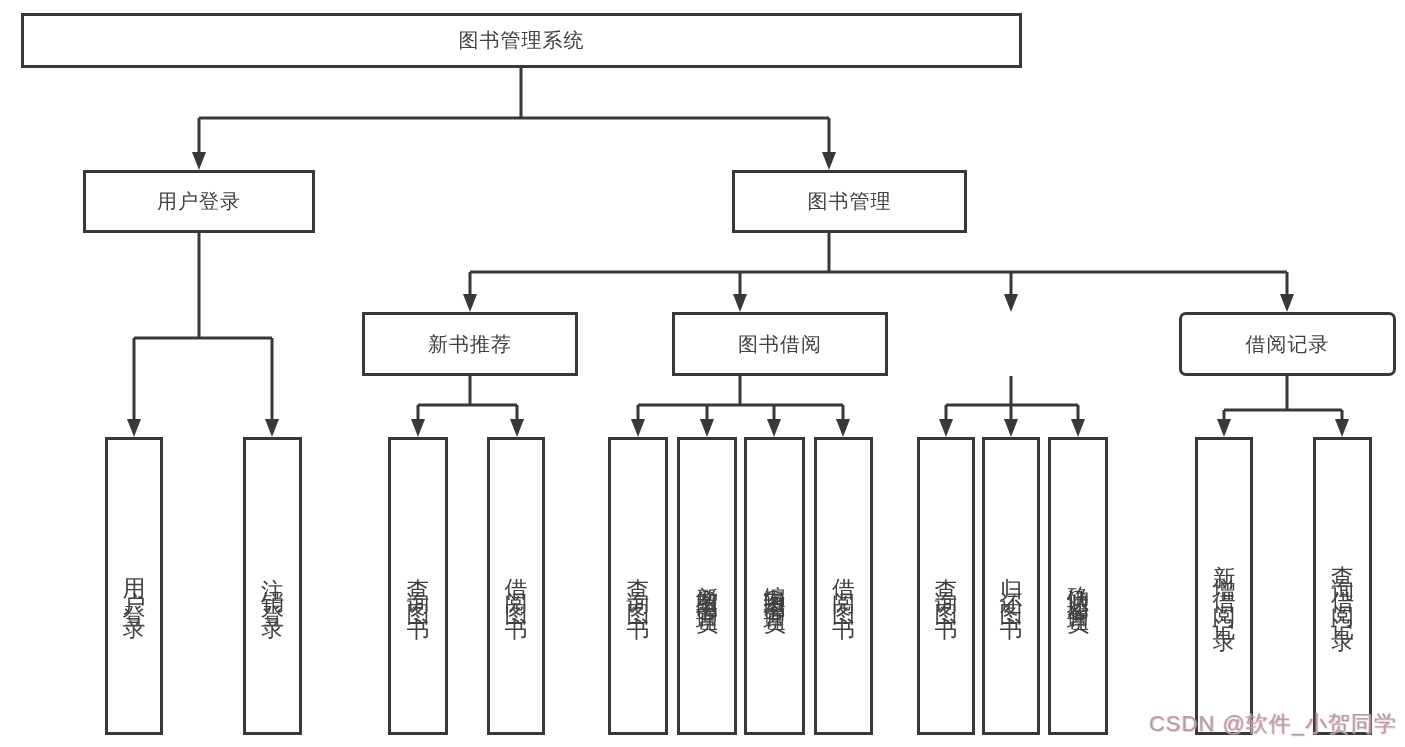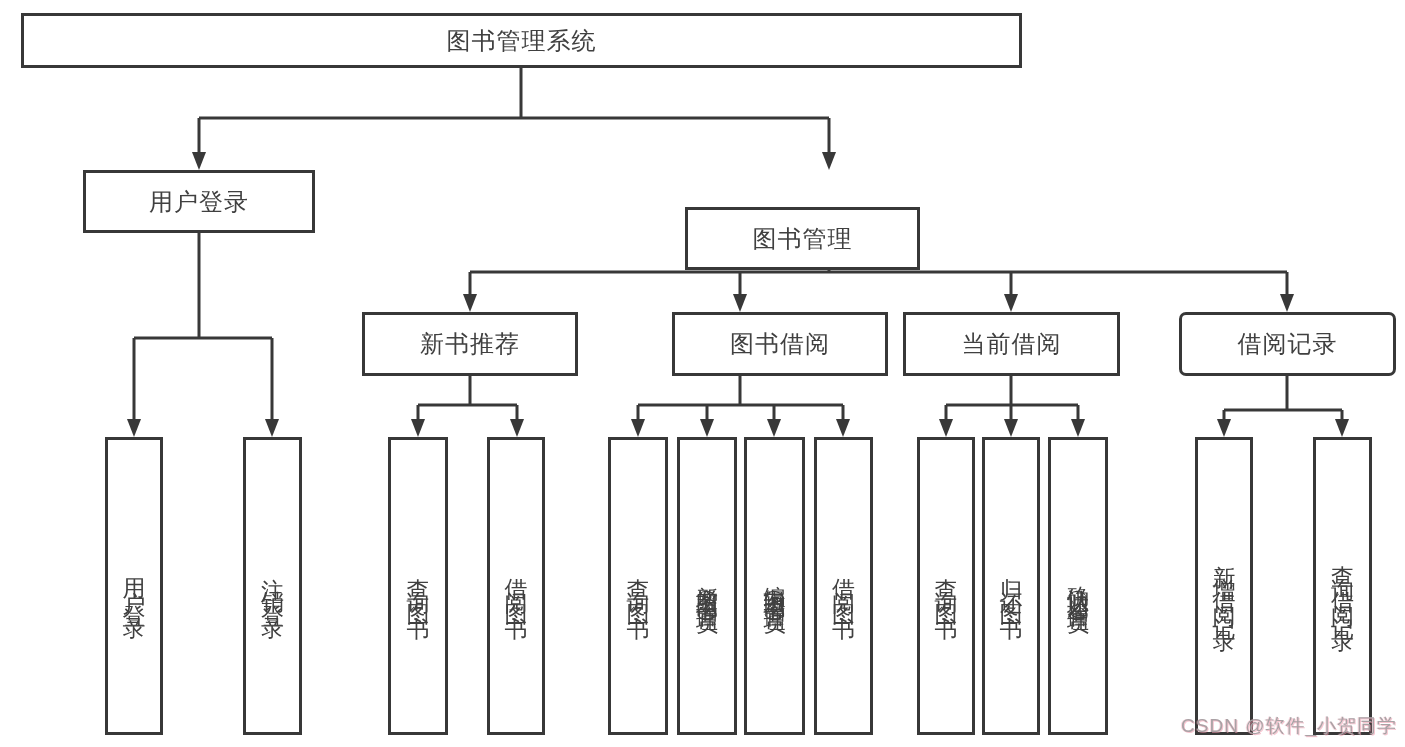--- a/index.html
+++ b/index.html
@@ -12,35 +12,35 @@
   }
   .wires{position:absolute;left:0;top:0;width:1405px;height:747px;}
   .node{
     position:absolute;
     box-sizing:border-box;
     border:3px solid #383838;
     background:#ffffff;
     display:flex;align-items:center;justify-content:center;
     color:#404040;
   }
-  .hlabel{font-size:24px;letter-spacing:1px;white-space:nowrap;}
+  .hlabel{font-size:20px;letter-spacing:1px;white-space:nowrap;}
   .vtext{
     writing-mode:vertical-rl;
     text-orientation:mixed;
     font-size:23px;
     letter-spacing:13px;
     line-height:1;
     white-space:nowrap;
   }
   .vtext.long{letter-spacing:4px;font-size:22px;}
   
   .n-root{left:21px;top:13px;width:1001px;height:55px;}
   
   .n-user-login{left:83px;top:170px;width:232px;height:63px;}
-  .n-book-mgmt{left:685px;top:170px;width:235px;height:63px;margin-top:37px;}
+  .n-book-mgmt{left:732px;top:170px;width:235px;height:63px;}
   
   .n-l3{top:312px;height:64px;}
   .n-newbook{left:362px;width:216px;}
   .n-borrow{left:632px;width:216px;margin-left:40px;}
   .n-current{left:903px;width:217px;}
   .n-records{left:1179px;width:217px;border-radius:7px;}
   
   .leaf{top:437px;height:298px;}
   .lf-ul1{left:105px;width:58px;}
   .lf-ul2{left:243px;width:59px;}
@@ -50,21 +50,21 @@
   .lf-bb2{left:677px;width:60px;}
   .lf-bb3{left:744px;width:61px;}
   .lf-bb4{left:814px;width:59px;}
   .lf-cb1{left:917px;width:58px;}
   .lf-cb2{left:982px;width:58px;}
   .lf-cb3{left:1048px;width:60px;}
   .lf-br1{left:1195px;width:58px;}
   .lf-br2{left:1313px;width:59px;}
   .watermark{
     position:absolute;right:8px;bottom:8px;
-    font-size:19px;
+    font-size:22px;
     color:#a9a2a5;
     letter-spacing:1px;
     text-shadow:1px 1px 0 rgba(238,150,170,0.55), -1px 0 0 rgba(238,150,170,0.35);
     z-index:5;
     white-space:nowrap;
   }
 </style>
 </head>
 <body>
 
@@ -120,23 +120,20 @@
   <div class="node n-book-mgmt">
     <span class="hlabel">图书管理</span>
   </div>
 
   <div class="node n-l3 n-newbook">
     <span class="hlabel">新书推荐</span>
   </div>
   <div class="node n-l3 n-borrow">
     <span class="hlabel">图书借阅</span>
   </div>
-  <div class="node n-l3 n-current">
-    <span class="hlabel">当前借阅</span>
-  </div>
   <div class="node n-l3 n-records">
     <span class="hlabel">借阅记录</span>
   </div>
 
   <div class="node leaf lf-ul1">
     <span class="vtext">用户登录</span>
   </div>
   <div class="node leaf lf-ul2">
     <span class="vtext">注销登录</span>
   </div>

